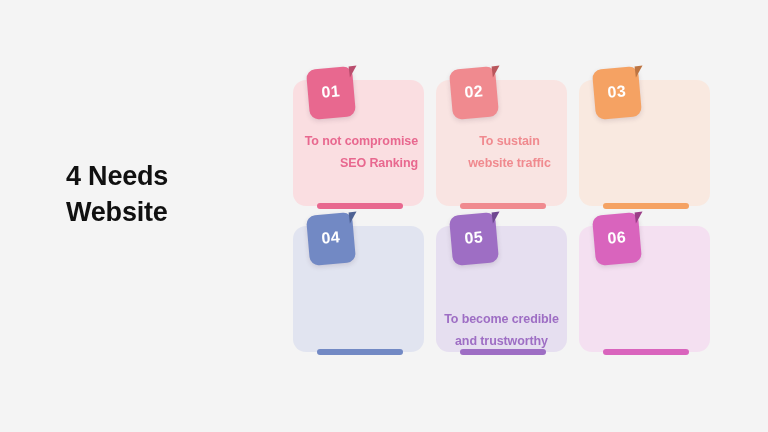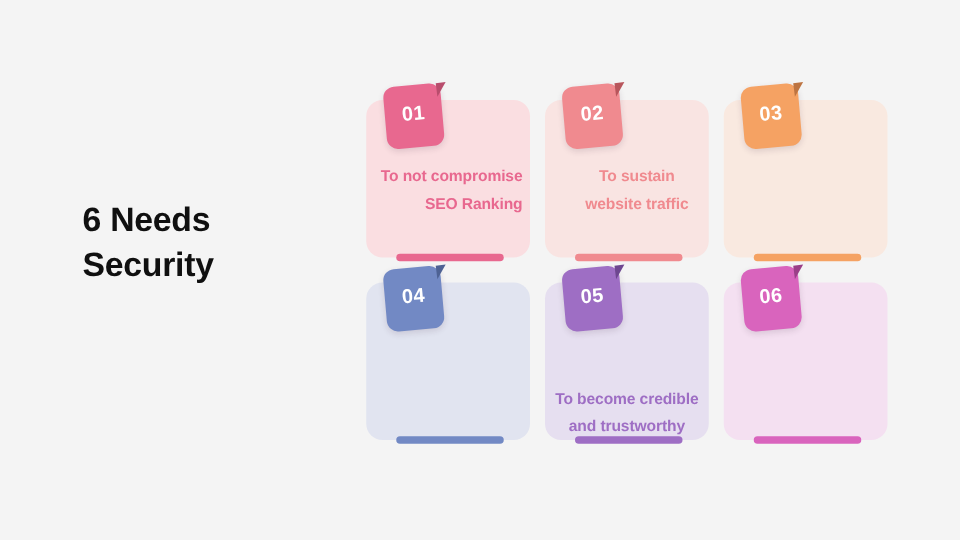--- a/index.html
+++ b/index.html
@@ -115,22 +115,22 @@
     bottom: -3px;
     border-radius: 4px;
   }
 </style>
 </head>
 <body style="background: rgb(244, 244, 244);">
 
 <div id="stage" style="background: rgb(244, 244, 244);">
 
   <div id="title-block">
-    <span class="title-line" style="color: rgb(16, 16, 16);">6 Needs</span>
-    <span class="title-line" style="color: rgb(16, 16, 16);">Security</span>
+    <span class="title-line" style="color: rgb(16, 16, 16);">4 Needs</span>
+    <span class="title-line" style="color: rgb(16, 16, 16);">Website</span>
   </div>
 
   <div id="card-grid">
 
     <div class="card col0 row0" style="background: rgb(250, 222, 225);">
       <div class="badge" style="background: rgb(232, 104, 143);">
         <span class="fold" style="border-left-color: rgb(185, 77, 109);"></span>
         <span class="badge-num">01</span>
       </div>
       <div class="card-text" style="color: rgb(232, 104, 143); text-align: right;">To not compromise SEO Ranking</div>

